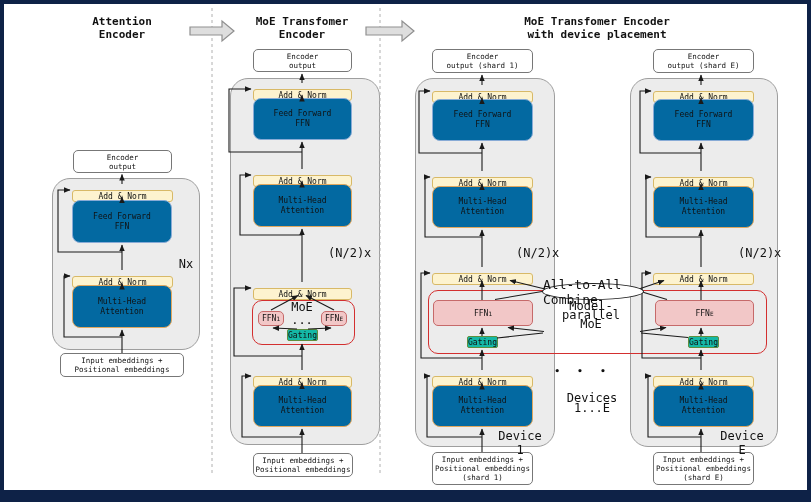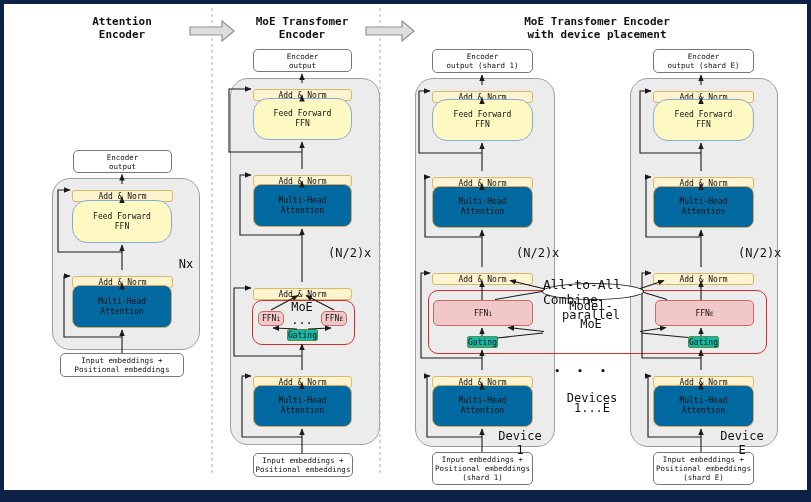--- a/index.html
+++ b/index.html
@@ -6,21 +6,21 @@
   .canvas{position:relative;width:811px;height:502px;background:#0e2247;overflow:hidden;
           font-family:"DejaVu Sans Mono","Liberation Mono",monospace;}
   .paper{position:absolute;left:4px;top:4px;width:803px;height:486px;background:#ffffff;}
   .title{position:absolute;font-weight:bold;font-size:11px;line-height:13px;text-align:center;
          white-space:pre-line;color:#111;z-index:6;}
   .cont{position:absolute;background:#ececec;border:1.2px solid #9e9e9e;border-radius:18px;z-index:1;}
   .redbox{position:absolute;border:1.6px solid #d32f2f;border-radius:10px;background:transparent;z-index:3;}
   .box{position:absolute;box-sizing:border-box;display:flex;align-items:center;justify-content:center;
        text-align:center;white-space:pre-line;color:#111;z-index:5;}
   .an{background:#fdf3cf;border:1px solid #d8b967;border-radius:3px;font-size:8px;margin-top:6px;}
-  .ffnb{background:#fef9c3;border:1px solid #88abd6;border-radius:15px;font-size:8px;line-height:10px;}
+  .ffnb{background:#0369a1;border:1px solid #88abd6;border-radius:8px;font-size:8px;line-height:10px;}
   .mhab{background:#0369a1;border:1px solid #e0a75e;border-radius:8px;font-size:8px;line-height:10px;}
   .pink{background:#f2c7c7;border:1px solid #c66a6a;border-radius:5px;font-size:8px;}
   .green{background:#14b8a6;border:1px solid #5f8f3e;border-radius:2px;font-size:8px;}
   .wbox{background:#fff;border:1px solid #777;border-radius:5px;font-size:7.5px;line-height:9px;}
   .lbl{position:absolute;font-size:12px;color:#111;text-align:center;white-space:pre-line;z-index:6;}
   .ell{position:absolute;background:#fff;border:1px solid #222;border-radius:50%;display:flex;
        align-items:center;justify-content:center;font-size:13px;color:#111;z-index:30;}
   .dots3{position:absolute;font-size:9px;font-weight:bold;letter-spacing:6px;color:#111;text-align:center;z-index:6;}
   svg.wires{position:absolute;left:0;top:0;z-index:10;pointer-events:none;}
   sub{font-size:6px;}

